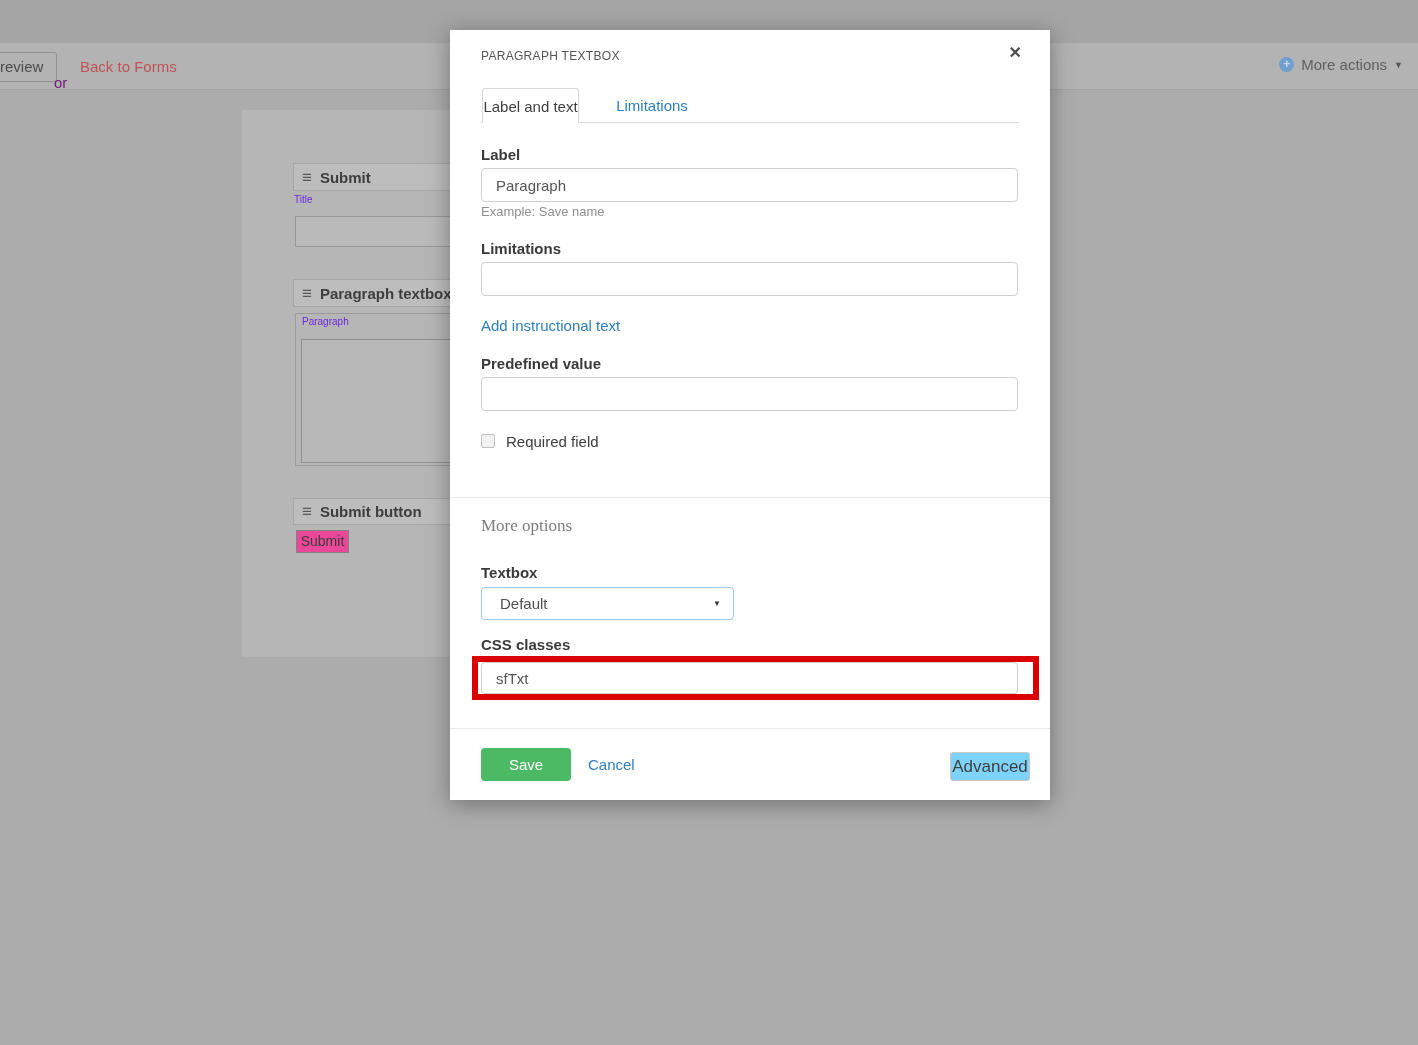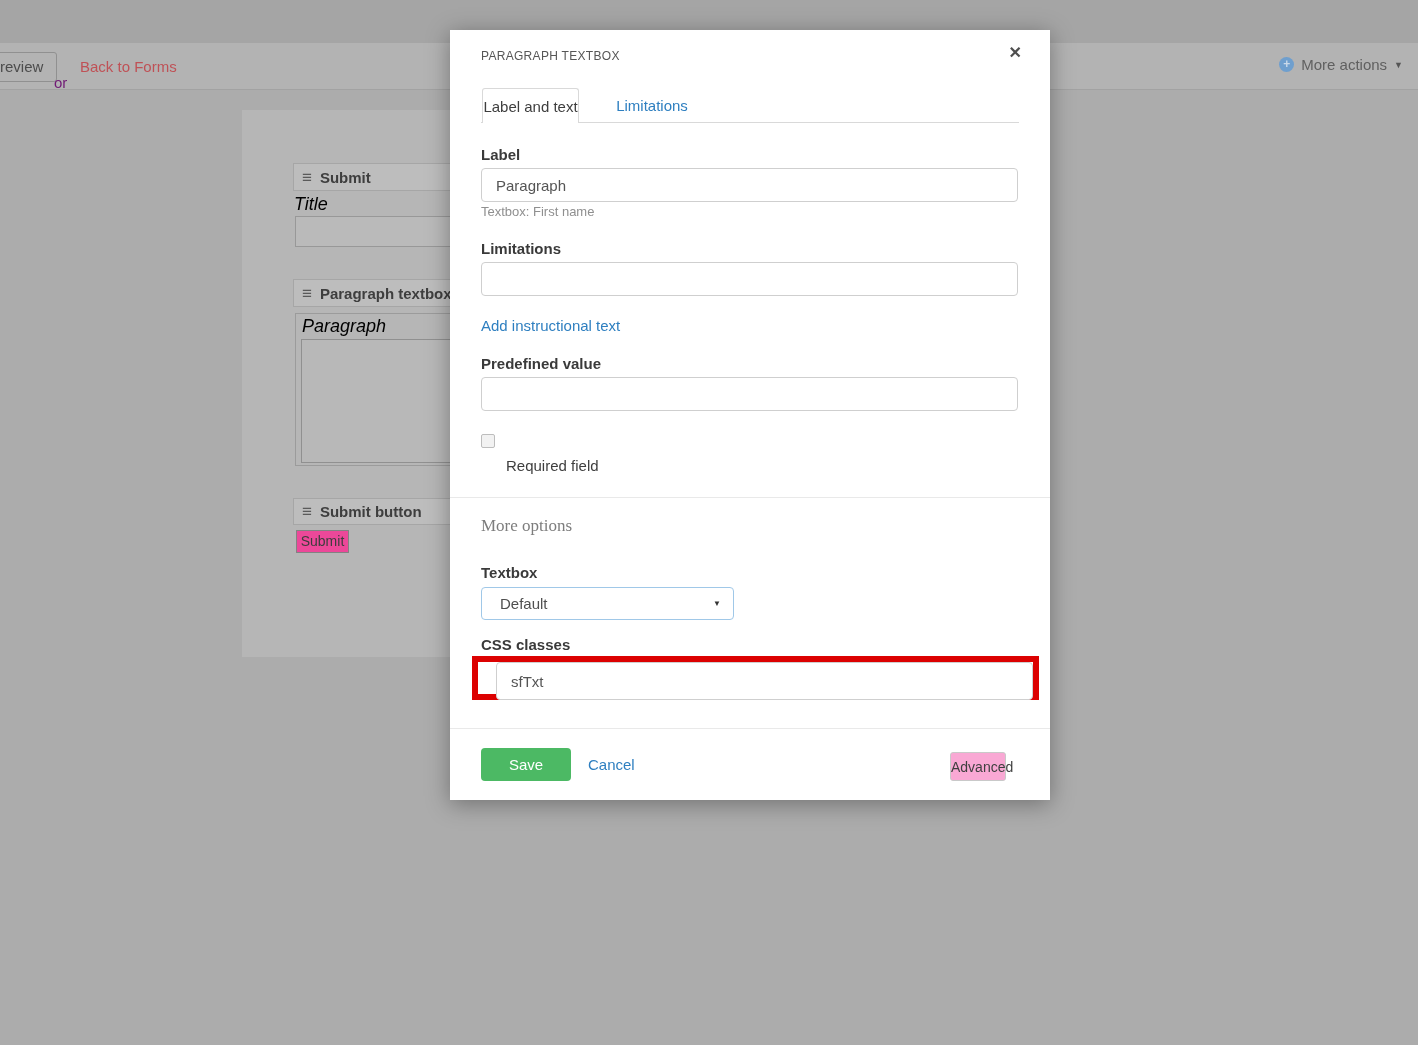--- a/index.html
+++ b/index.html
@@ -31,21 +31,21 @@
   .caret-down { font-size:9px; color:#555; }
 
   .canvas-panel { left:242px; top:110px; width:470px; height:547px; background:#b6b6b6; }
   .widget-header {
     position:absolute; left:51px; width:380px; height:28px;
     background:#bdbdbd; border:1px solid #a6a6a6;
     display:flex; align-items:center; gap:8px; padding-left:8px;
   }
   .hamburger { font-size:17px; color:#5a5a5a; line-height:1; }
   .widget-header-label { font-size:15px; font-weight:600; color:#3e3e3e; }
-  .canvas-field-label { position:absolute; font-size:18px; color:#000000;font-style:italic; }
+  .canvas-field-label { position:absolute; font-size:10px; color:#6d28d9; }
   .canvas-input { position:absolute; border:1px solid #989898; background:#bababa; }
   .widget-body { position:absolute; left:53px; top:203px; width:378px; height:153px; border:1px solid #9b9b9b; }
   .canvas-textarea { position:absolute; left:5px; top:25px; width:366px; height:124px; border:1px solid #909090; background:#b8b8b8; }
   .submit-btn-canvas {
     position:absolute; left:54px; top:420px; width:53px; height:23px;
     border:1px solid #828282; background:#ec4899; font-size:14px; color:#3d3d3d;
     text-align:center; line-height:21px;
   }
 
   
@@ -72,45 +72,45 @@
     position:absolute; left:31px; width:537px; height:34px;
     border:1px solid #cfcfcf; border-radius:4px; padding:0 14px;
     font-family:"Liberation Sans", sans-serif; font-size:15px; color:#555; background:#fff; outline:none;
   }
   .hint { position:absolute; left:31px; font-size:13px; color:#8f8f8f; }
   .blue-link { position:absolute; left:31px; font-size:15px; color:#2e7fc0; text-decoration:none; cursor:pointer; }
   .checkbox {
     position:absolute; left:31px; top:404px; width:14px; height:14px;
     border:1px solid #bdbdbd; border-radius:2px; background:#f2f2f2; cursor:pointer;
   }
-  .check-label { position:absolute; left:56px; top:403px; font-size:15px; font-weight:400; color:#3e3e3e;margin-top:24px; }
+  .check-label { position:absolute; left:56px; top:403px; font-size:15px; font-weight:400; color:#3e3e3e; }
   .divider { position:absolute; left:0; width:600px; height:1px; background:#e9e9e9; }
   .section-label { position:absolute; left:31px; top:486px; font-size:17px; color:#7d7d7d;font-family:Liberation Serif, serif; }
   .select-box {
     position:absolute; left:31px; top:557px; width:253px; height:33px;
     border:1px solid #a0c8e8; border-radius:4px; background:#fff;
     display:flex; align-items:center; padding:0 12px 0 18px;
     font-size:15px; color:#4f4f4f; cursor:pointer;
   }
   .select-caret { margin-left:auto; font-size:8px; color:#333; }
   .red-highlight {
     position:absolute; left:22px; top:626px; width:567px; height:44px;
     border:6px solid #dc0101;
   }
-  .red-highlight .txt-input { left:18px; top:0; width:537px; height:38px; }
+  .red-highlight .txt-input { left:3px; top:0; width:537px; height:32px; }
   .save-btn {
     position:absolute; left:31px; top:718px; width:90px; height:33px;
     background:#4cb964; border:none; border-radius:4px;
     color:#ffffff; font-size:15px; font-family:"Liberation Sans", sans-serif; cursor:pointer;
   }
   .cancel-link { position:absolute; left:138px; top:726px; font-size:15px; color:#2e7fc0; text-decoration:none; cursor:pointer; }
   .advanced-btn {
-    position:absolute; left:500px; top:722px; width:56px; height:29px;
-    background:#f9a8d4; border:1px solid #c9c9c9; border-radius:3px;
-    font-size:14px; color:#3f3f3f; font-family:"Liberation Sans", sans-serif; cursor:pointer;
+    position:absolute; left:500px; top:722px; width:80px; height:29px;
+    background:#7dd3fc; border:1px solid #c9c9c9; border-radius:3px;
+    font-size:17px; color:#3f3f3f; font-family:"Liberation Sans", sans-serif; cursor:pointer;
   }
 </style>
 </head>
 <body>
 
 <div class="abs topbar"></div>
 
 <div class="abs toolbar">
   <button class="preview-btn">Preview</button>
   <span class="or-text">or</span>
@@ -151,21 +151,21 @@
 
   <div class="modal-title">PARAGRAPH TEXTBOX</div>
   <div class="modal-close">✕</div>
 
   <div class="tabs-line"></div>
   <div class="tab-active">Label and text</div>
   <div class="tab-inactive">Limitations</div>
 
   <div class="fld-label" style="top:116px;">Label</div>
   <input class="txt-input" style="top: 138px;" value="Paragraph">
-  <div class="hint" style="top:174px;">Textbox: First name</div>
+  <div class="hint" style="top:174px;">Example: Save name</div>
 
   <div class="fld-label" style="top:210px;">Limitations</div>
   <input class="txt-input" style="top: 232px;" value="">
 
   <a class="blue-link" style="top:287px;">Add instructional text</a>
 
   <div class="fld-label" style="top:325px;">Predefined value</div>
   <input class="txt-input" style="top: 347px;" value="">
 
   <div class="checkbox"></div>

